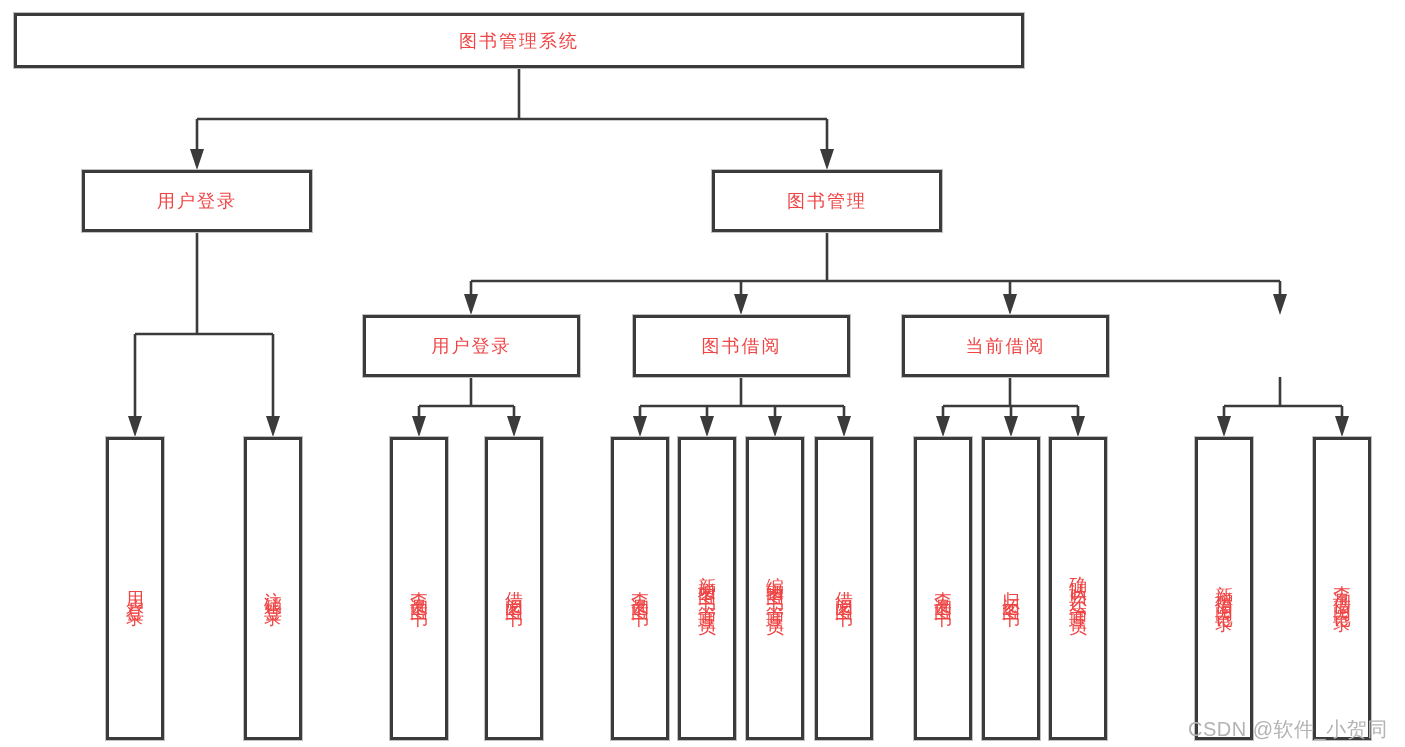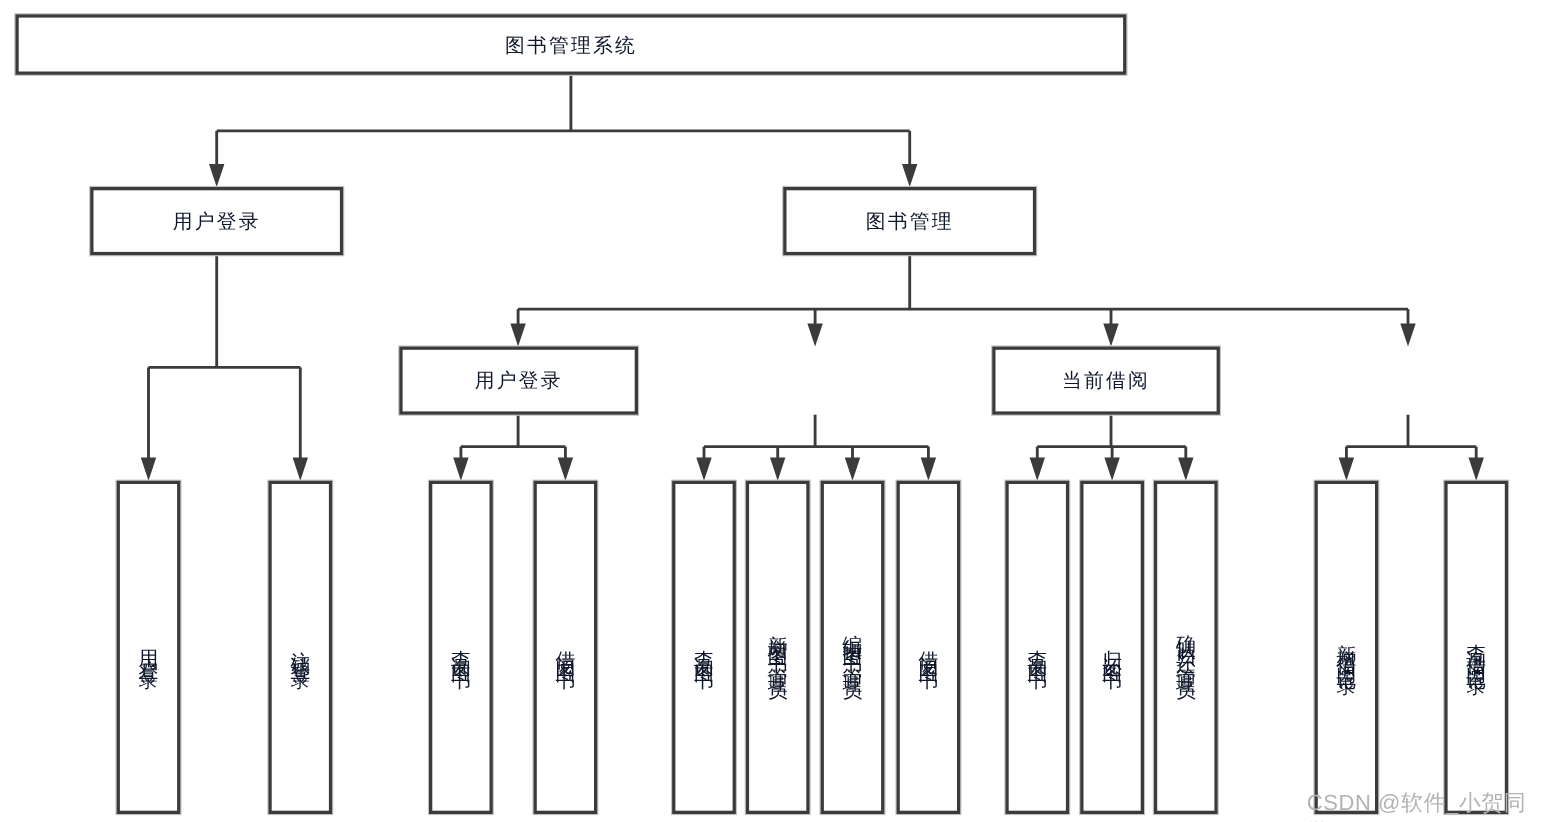--- a/index.html
+++ b/index.html
@@ -23,21 +23,21 @@
   }
   .box {
     position: absolute;
     background: #ffffff;
     border: 3px solid #3b3b3b;
     box-shadow: 0 0 0 1px #c2c2c2;
     box-sizing: border-box;
     display: flex;
     align-items: center;
     justify-content: center;
-    color: #0f172a;
+    color: #ef4444;
     font-size: 18px;
     letter-spacing: 2px;
     z-index: 1;
     white-space: nowrap;
   }
   .leaf {
     writing-mode: vertical-rl;
     text-orientation: mixed;
     letter-spacing: 6px;
     white-space: normal;
@@ -120,20 +120,21 @@
     <polygon points="1224,437 1217,416 1231,416" fill="#3b3b3b" stroke="none"></polygon>
     <polygon points="1342,437 1335,416 1349,416" fill="#3b3b3b" stroke="none"></polygon>
   </svg>
 
   <div class="box" style="left:14px;top:13px;width:1010px;height:55px">图书管理系统</div>
 
   <div class="box" style="left:82px;top:170px;width:230px;height:62px">用户登录</div>
   <div class="box" style="left:712px;top:170px;width:230px;height:62px">图书管理</div>
 
   <div class="box" style="left:363px;top:315px;width:217px;height:62px">用户登录</div>
+  <div class="box" style="left:633px;top:315px;width:217px;height:62px">图书借阅</div>
   <div class="box" style="left:902px;top:315px;width:207px;height:62px">当前借阅</div>
 
   <div class="box leaf" style="left:106px;top:437px;width:58px;height:303px">用户登录</div>
   <div class="box leaf" style="left:244px;top:437px;width:58px;height:303px">注销登录</div>
 
   <div class="box leaf" style="left:390px;top:437px;width:58px;height:303px">查询图书</div>
   <div class="box leaf" style="left:485px;top:437px;width:58px;height:303px">借阅图书</div>
 
   <div class="box leaf" style="left:611px;top:437px;width:58px;height:303px">查询图书</div>
   <div class="box leaf" style="left:678px;top:437px;width:58px;height:303px">新增图书（管理员）</div>

